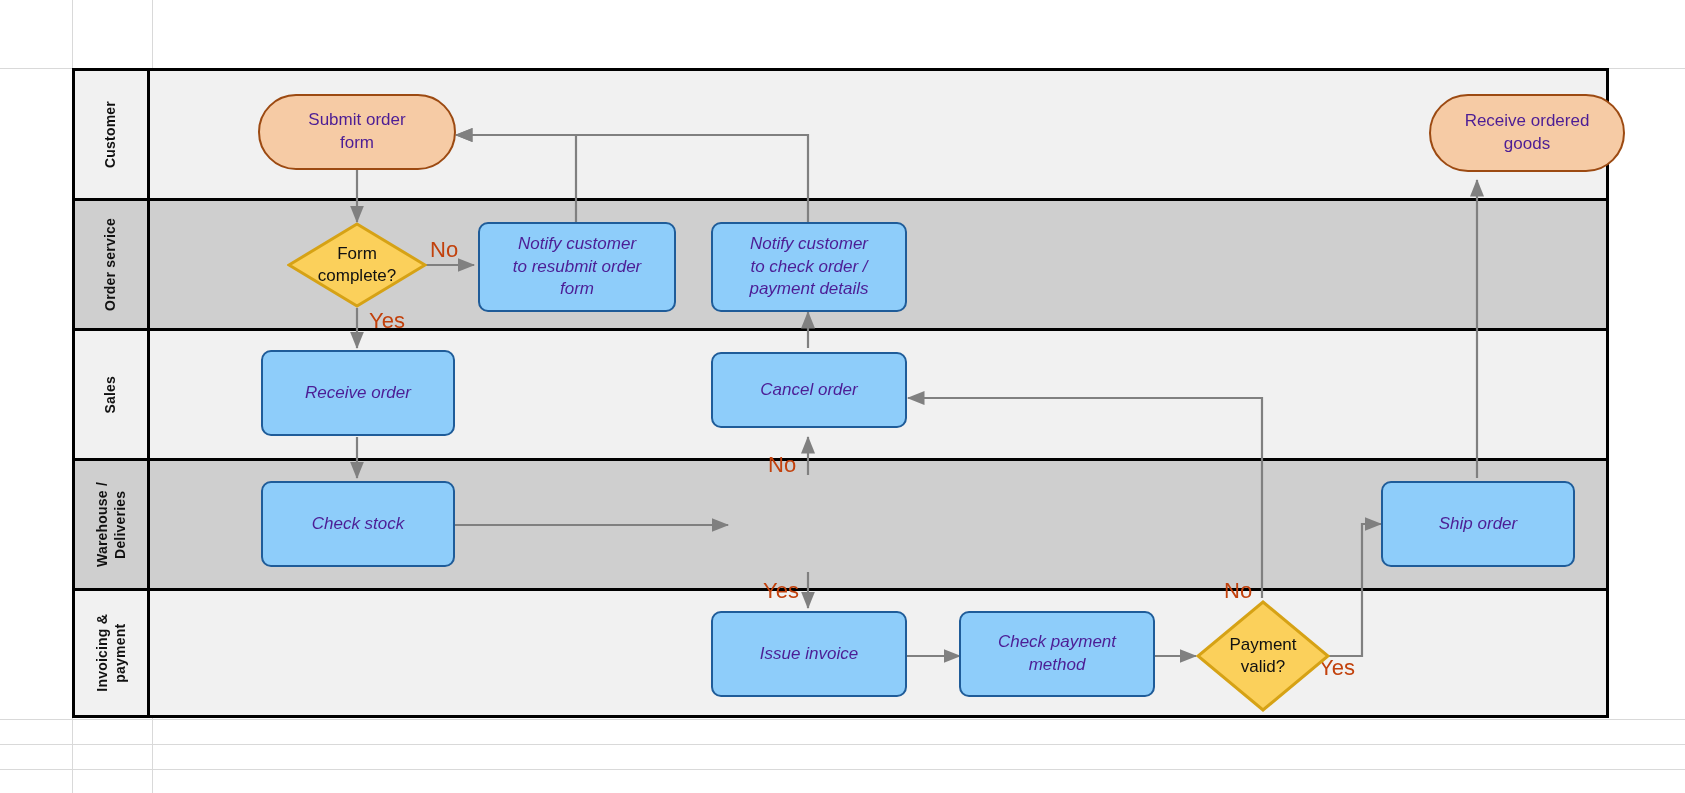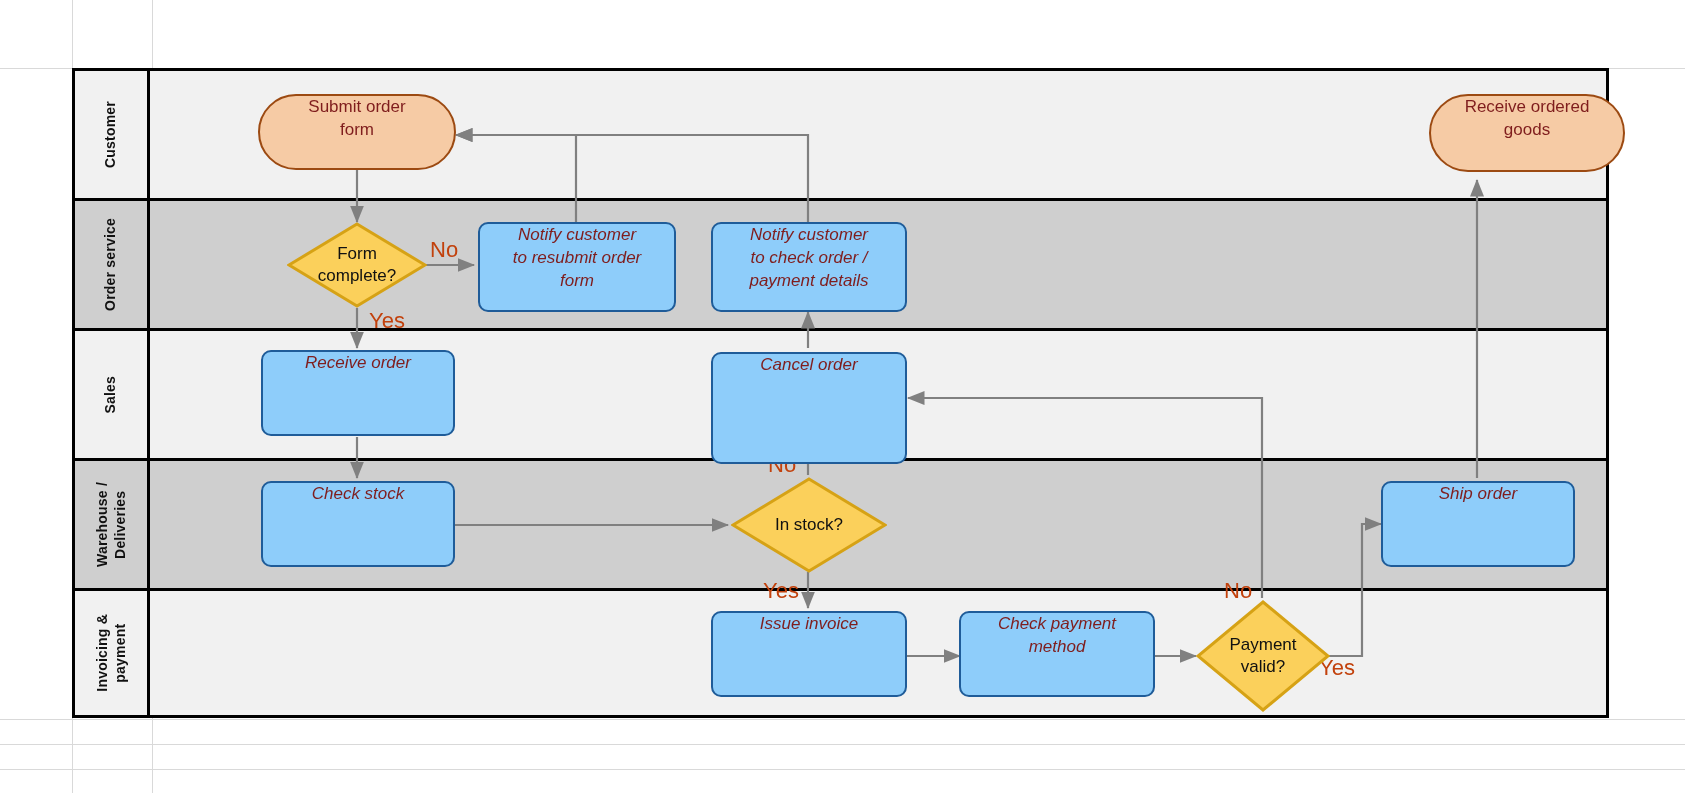--- a/index.html
+++ b/index.html
@@ -23,22 +23,22 @@
         border-right:3px solid #000;box-sizing:border-box;
         display:flex;align-items:center;justify-content:center;overflow:visible;}
   .lane-head span{
         writing-mode:vertical-rl;transform:rotate(180deg);
         font-size:14px;font-weight:bold;color:#111;letter-spacing:.2px;
         text-align:center;line-height:1.25;white-space:pre-line;}
   .lane-body{position:absolute;left:75px;top:0;right:0;height:100%;}
 
   
   .node{position:absolute;box-sizing:border-box;display:flex;
-        justify-content:center;text-align:center;
-        font-size:17px;color:#7f1d1d;line-height:1.35;}
+        align-items:center;justify-content:center;text-align:center;
+        font-size:17px;color:#4c1d95;line-height:1.35;}
   .proc{background:#8ecdfa;border:2px solid #1f5c99;border-radius:10px;font-style:italic;}
   .term{background:#f6cba5;border:2px solid #9c4a12;border-radius:40px;}
   .dec-wrap{position:absolute;}
   .dec-wrap svg{position:absolute;left:0;top:0;}
   .dec-label{position:absolute;left:0;top:0;width:100%;height:100%;
         display:flex;align-items:center;justify-content:center;text-align:center;
         font-size:17px;color:#111;line-height:1.3;}
 
   
   #conns{position:absolute;left:0;top:0;width:1685px;height:793px;pointer-events:none;}
@@ -172,36 +172,28 @@
   <div class="node proc" style="left:711px;top:222px;width:196px;height:90px;">
     <span style="white-space:pre-line;">Notify customer
 to check order /
 payment details</span>
   </div>
 
   <div class="node proc" style="left:261px;top:350px;width:194px;height:86px;">
     <span style="white-space:pre-line;">Receive order</span>
   </div>
 
-  <div class="node proc" style="left:711px;top:352px;width:196px;height:112px;">
+  <div class="node proc" style="left:711px;top:352px;width:196px;height:76px;">
     <span style="white-space:pre-line;">Cancel order</span>
   </div>
 
   <div class="node proc" style="left:261px;top:481px;width:194px;height:86px;">
     <span style="white-space:pre-line;">Check stock</span>
   </div>
 
-  <div class="dec-wrap" style="left:731px;top:477px;width:156px;height:96px;">
-    <svg width="156" height="96" viewBox="0 0 156 96">
-      <polygon points="78,2 154,48 78,94 2,48" fill="#fbd05b" stroke="#d6a215" stroke-width="3"></polygon>
-    </svg>
-    <div class="dec-label">
-        <span style="white-space:pre-line;">In stock?</span>
-      </div>
-  </div>
 
   <div class="node proc" style="left:1381px;top:481px;width:194px;height:86px;">
     <span style="white-space:pre-line;">Ship order</span>
   </div>
 
   <div class="node proc" style="left:711px;top:611px;width:196px;height:86px;">
     <span style="white-space:pre-line;">Issue invoice</span>
   </div>
 
   <div class="node proc" style="left:959px;top:611px;width:196px;height:86px;">

